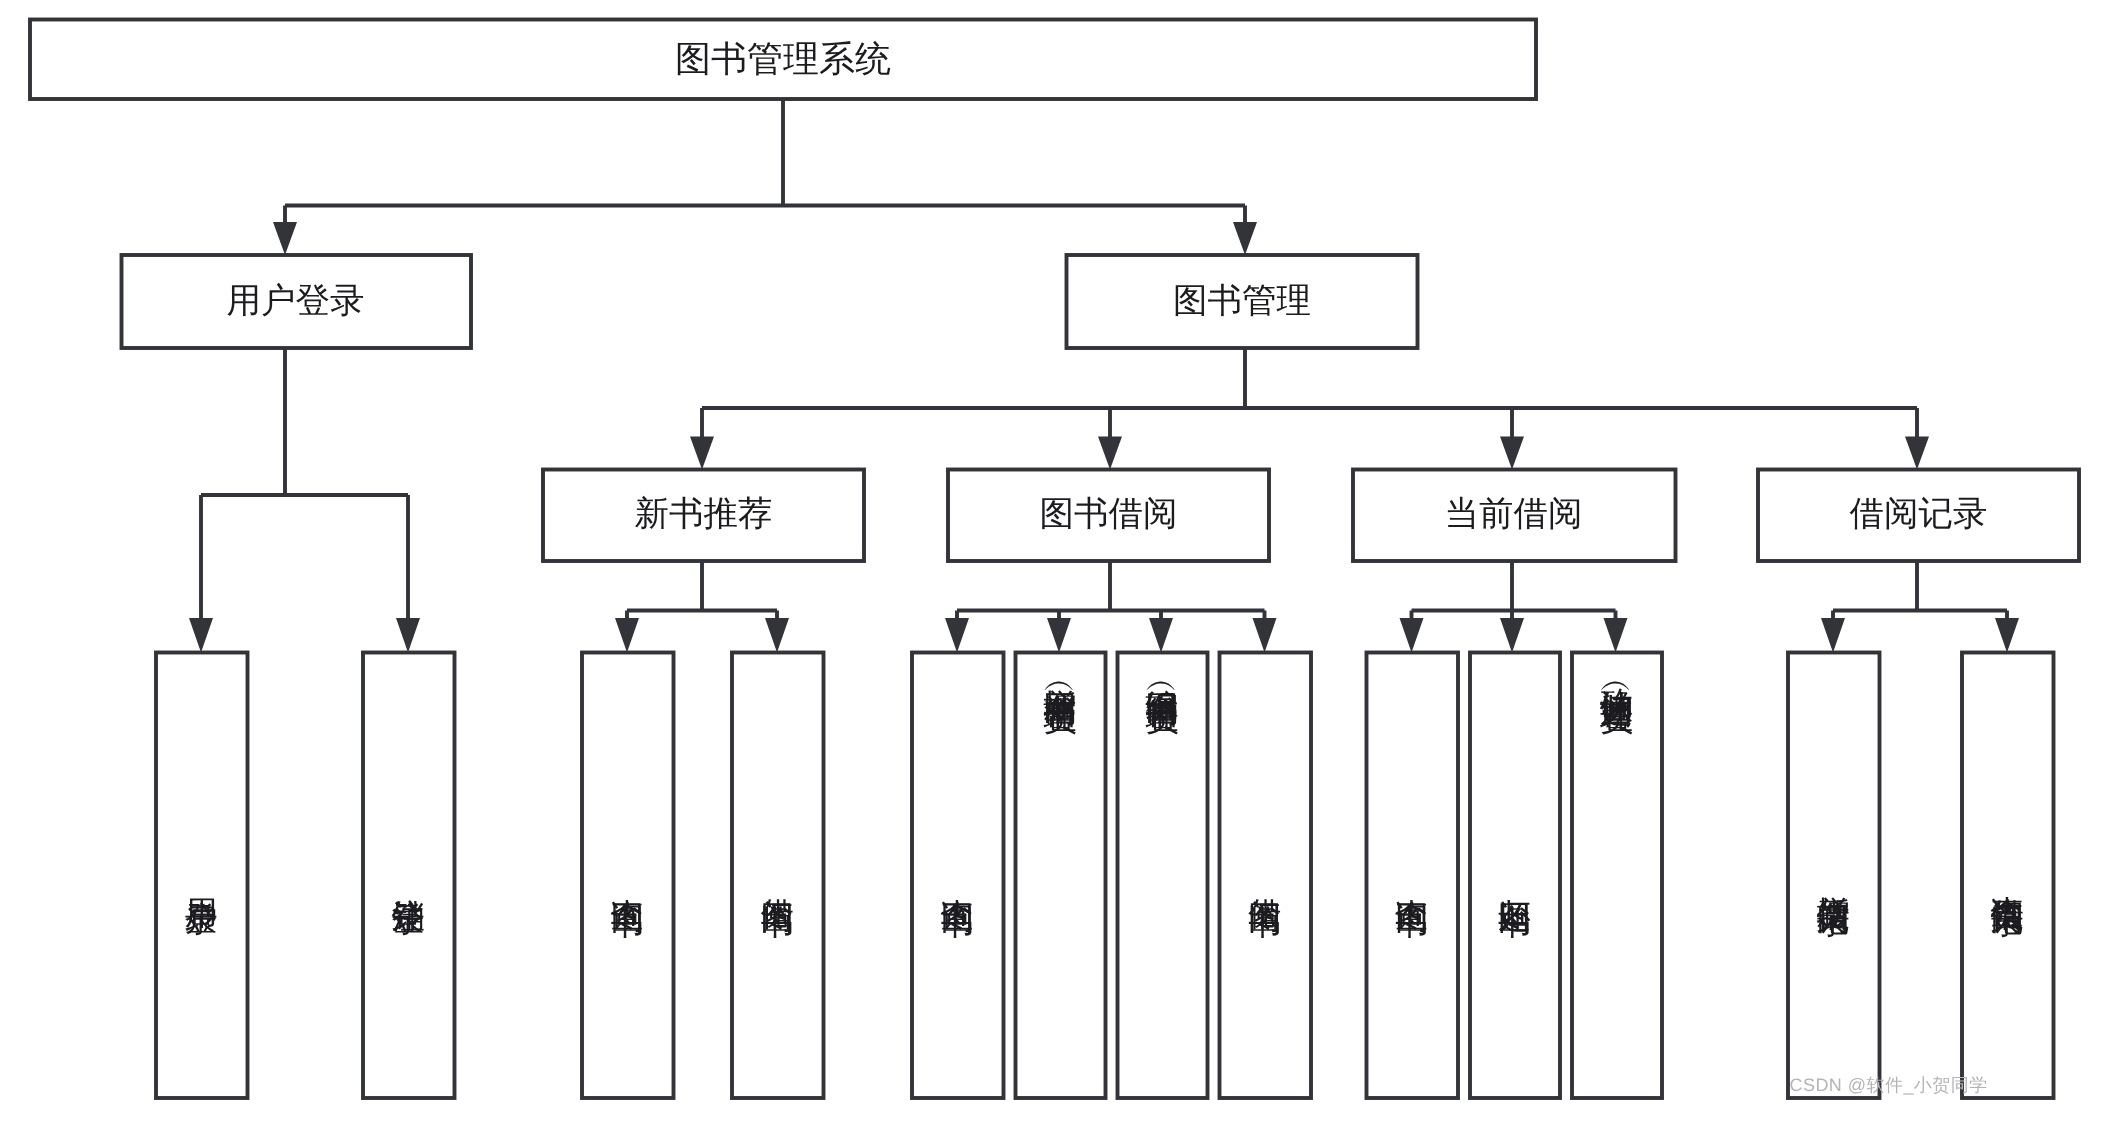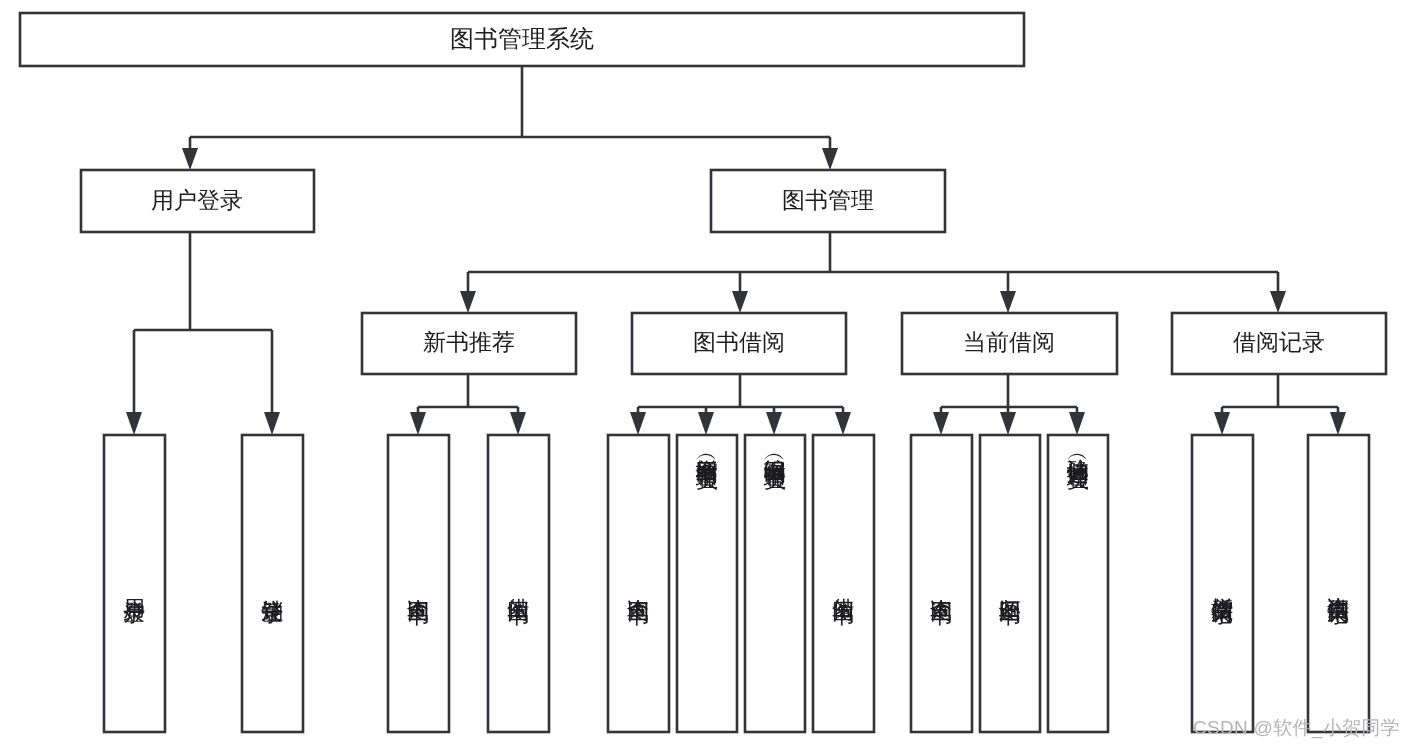--- a/index.html
+++ b/index.html
@@ -68,21 +68,21 @@
     font-family: "Liberation Sans", "DejaVu Sans", sans-serif;
     font-size: 22px;
     line-height: 1.06;
     color: #1c1c20;
     letter-spacing: 1.5px;
     white-space: nowrap;
   }
   .watermark {
     position: absolute;
     font-family: "Liberation Sans", "DejaVu Sans", sans-serif;
-    font-size: 19px;
+    font-size: 12px;
     color: #b4b4b8;
     white-space: nowrap;
     letter-spacing: 0.3px;
   }
 </style>
 </head>
 <body>
 
 <div id="diagram-root">
 

